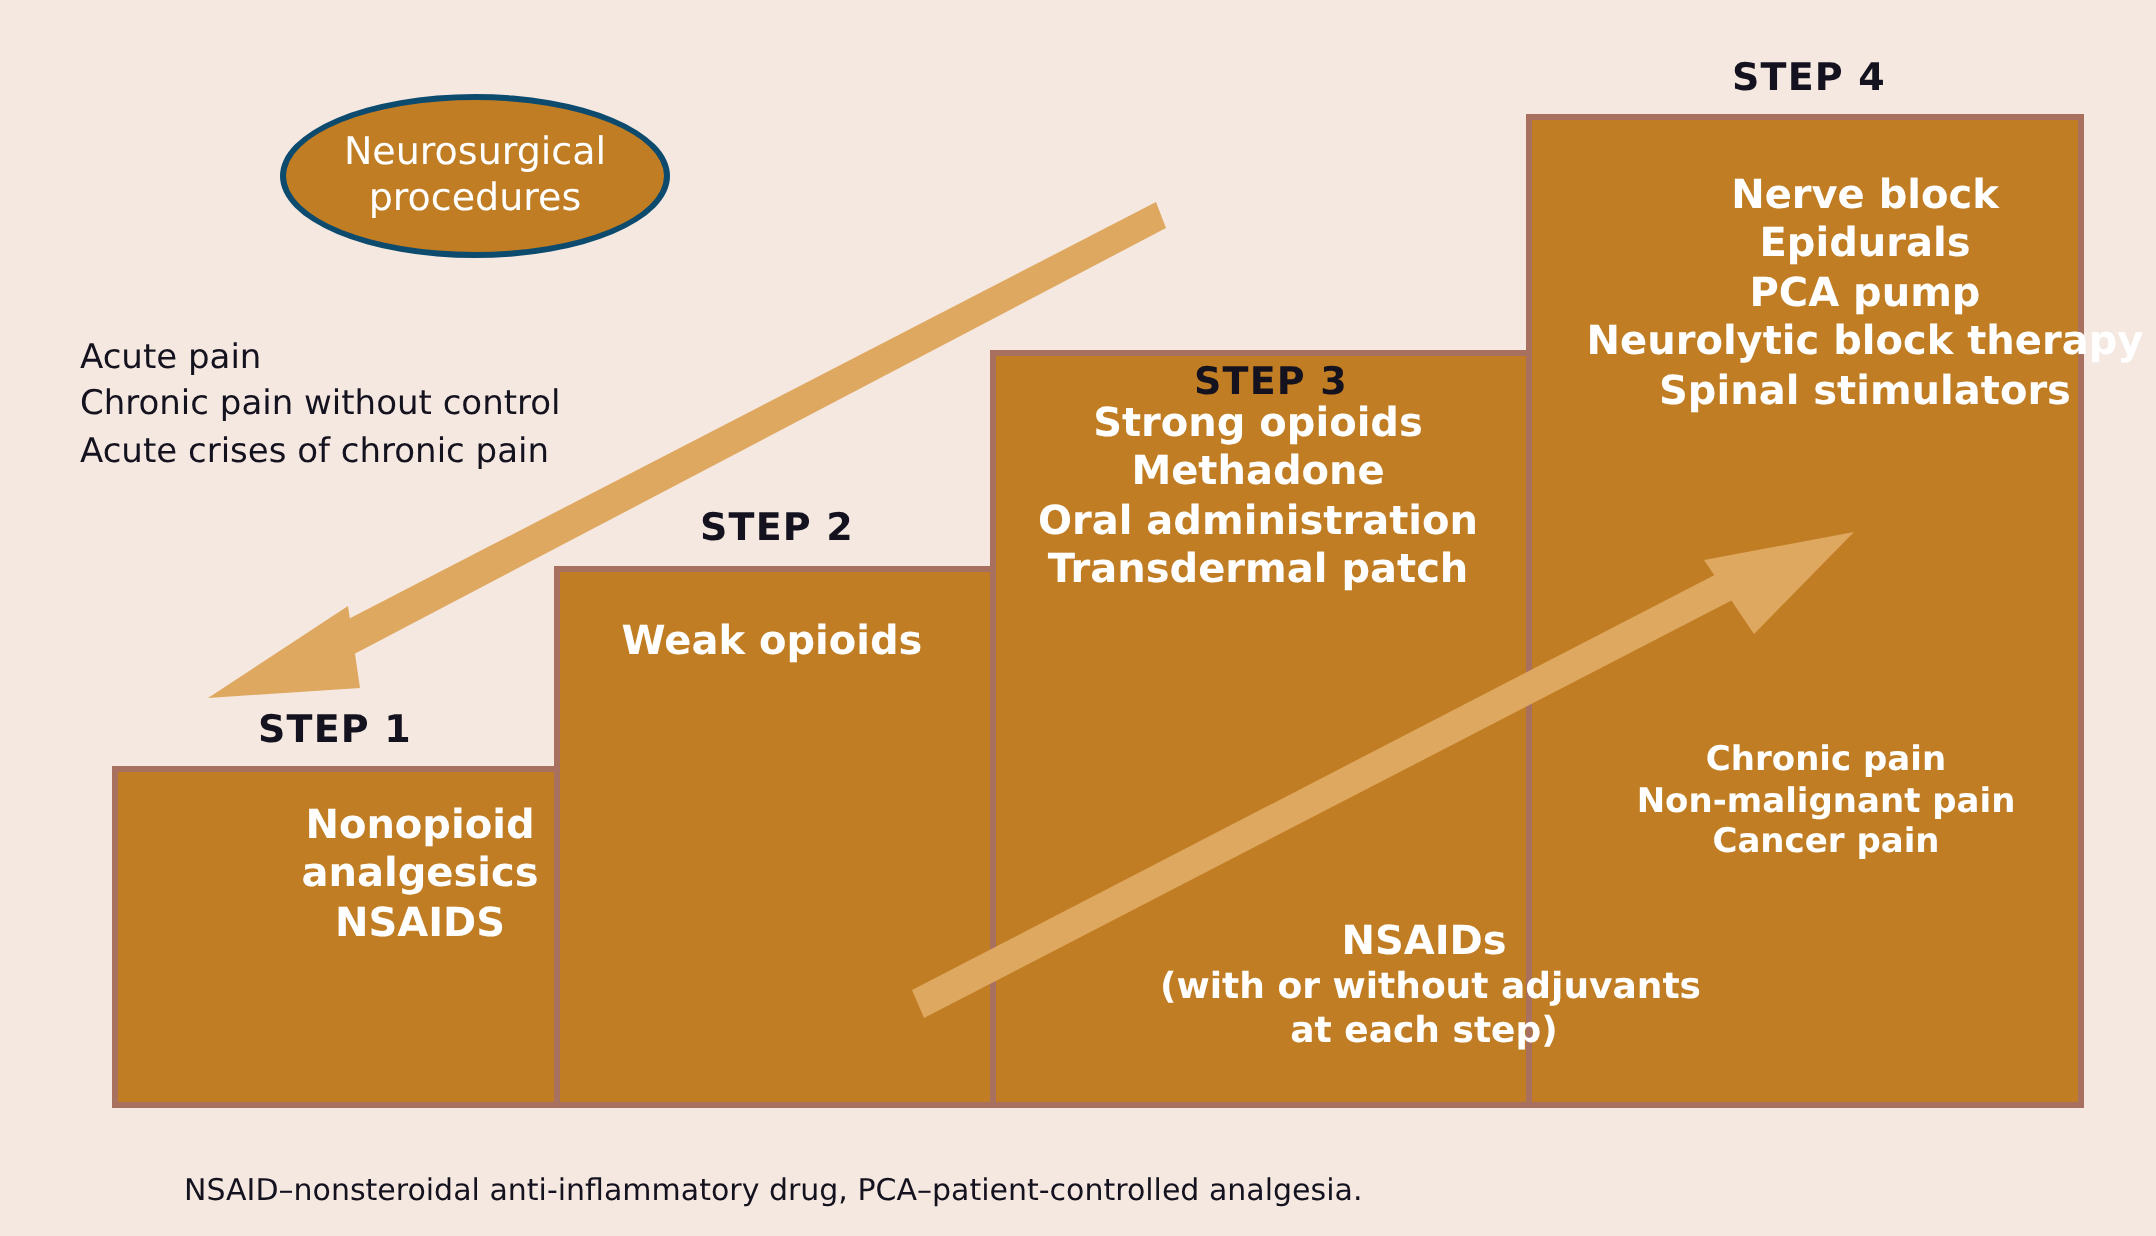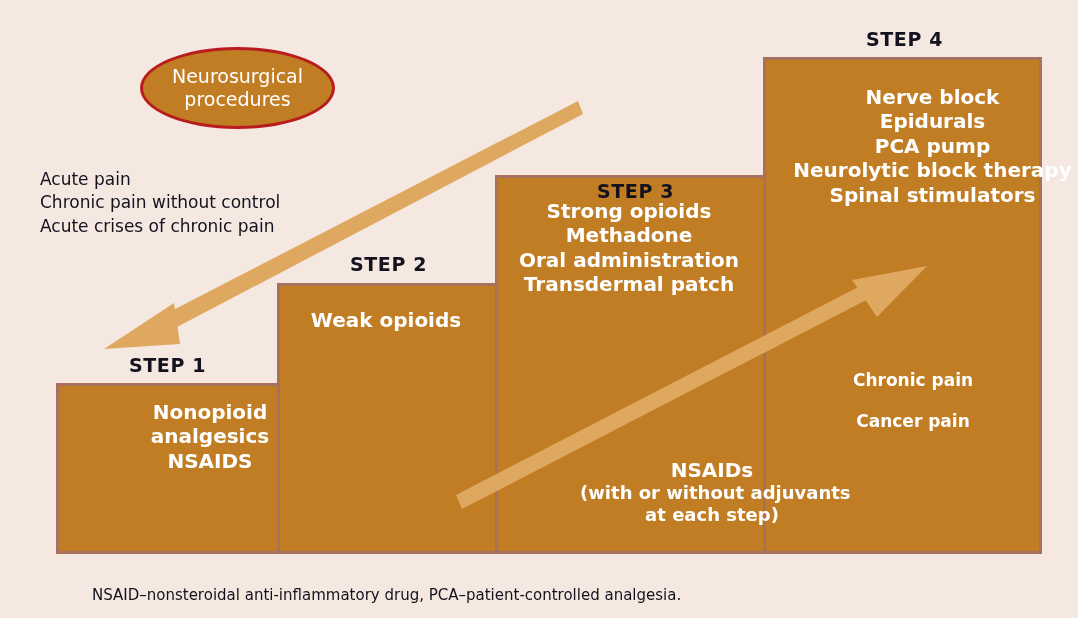--- a/index.html
+++ b/index.html
@@ -75,21 +75,21 @@
     font-size: 18px; font-weight: bold;
   }
   #nsaids-text .lead { font-size: 20px; }
 
   
   #ellipse {
     position: absolute;
     left: 140px; top: 47px;
     width: 195px; height: 82px;
     background: #c07d23;
-    border: 3px solid #b91c1c;
+    border: 3px solid #0c4a6e;
     border-radius: 50%;
     box-sizing: border-box;
     display: flex;
     align-items: center;
     justify-content: center;
   }
   #ellipse-text {
     color: #ffffff;
     font-size: 19px;
     font-weight: normal;
@@ -188,21 +188,21 @@
   <div class="block-text" id="step4-text">
     <span>Nerve block</span><br>
     <span>Epidurals</span><br>
     <span>PCA pump</span><br>
     <span>Neurolytic block therapy</span><br>
     <span>Spinal stimulators</span>
   </div>
 
   <div class="block-text" id="chronic-text">
     <span>Chronic pain</span><br>
-    <br>
+    <span>Non-malignant pain</span><br>
     <span>Cancer pain</span>
   </div>
 
   <div class="block-text" id="nsaids-text">
     <span class="lead">NSAIDs</span><br>
     <span>(with or without adjuvants</span><br>
     <span>at each step)</span>
   </div>
 
   <div id="footnote">NSAID–nonsteroidal anti-inflammatory drug, PCA–patient-controlled analgesia.</div>

